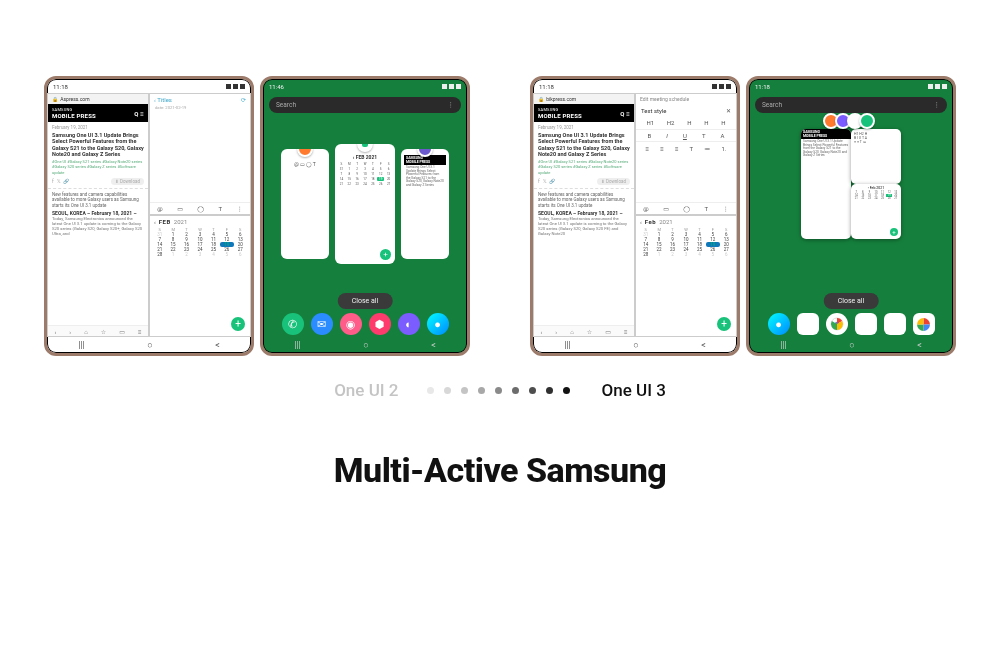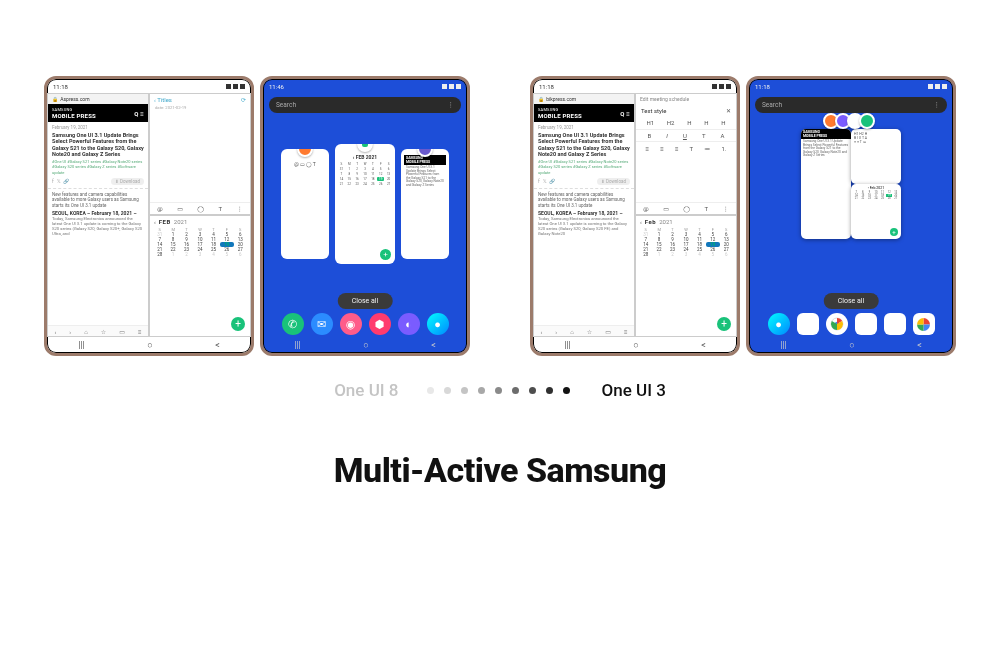--- a/index.html
+++ b/index.html
@@ -22,21 +22,21 @@
   }
   .device {
     width: 210px; height: 280px;
     background: #fff;
     border: 3px solid #9c7b6b;
     border-radius: 12px;
     position: relative;
     overflow: hidden;
     box-shadow: inset 0 0 0 1px #000;
   }
-  .device.dark { background: #1d4ed8; }
+  .device.dark { background: #15803d; }
   .statusbar {
     height: 14px;
     display: flex; align-items: center; justify-content: space-between;
     padding: 0 6px;
     font-size: 6px; color: #333;
   }
   .device.dark .statusbar { color: #eee; }
   .statusbar .right { display:flex; gap:2px; }
   .statusbar .right span { width:5px; height:5px; background:#333; display:inline-block; }
   .device.dark .statusbar .right span { background:#eee; }
@@ -602,21 +602,21 @@
       <div class="navbar">
         <span>|||</span>
         <span>○</span>
         <span>&lt;</span>
       </div>
     </div>
   </div>
 </div>
 
 <div class="labels">
-  <span class="lab-left">One UI 8</span>
+  <span class="lab-left">One UI 2</span>
   <div class="dots">
     <span class="d" style="background:#e8e8e8"></span>
     <span class="d" style="background:#d8d8d8"></span>
     <span class="d" style="background:#c4c4c4"></span>
     <span class="d" style="background:#a8a8a8"></span>
     <span class="d" style="background:#8a8a8a"></span>
     <span class="d" style="background:#6c6c6c"></span>
     <span class="d" style="background:#4e4e4e"></span>
     <span class="d" style="background:#303030"></span>
     <span class="d" style="background:#121212"></span>

